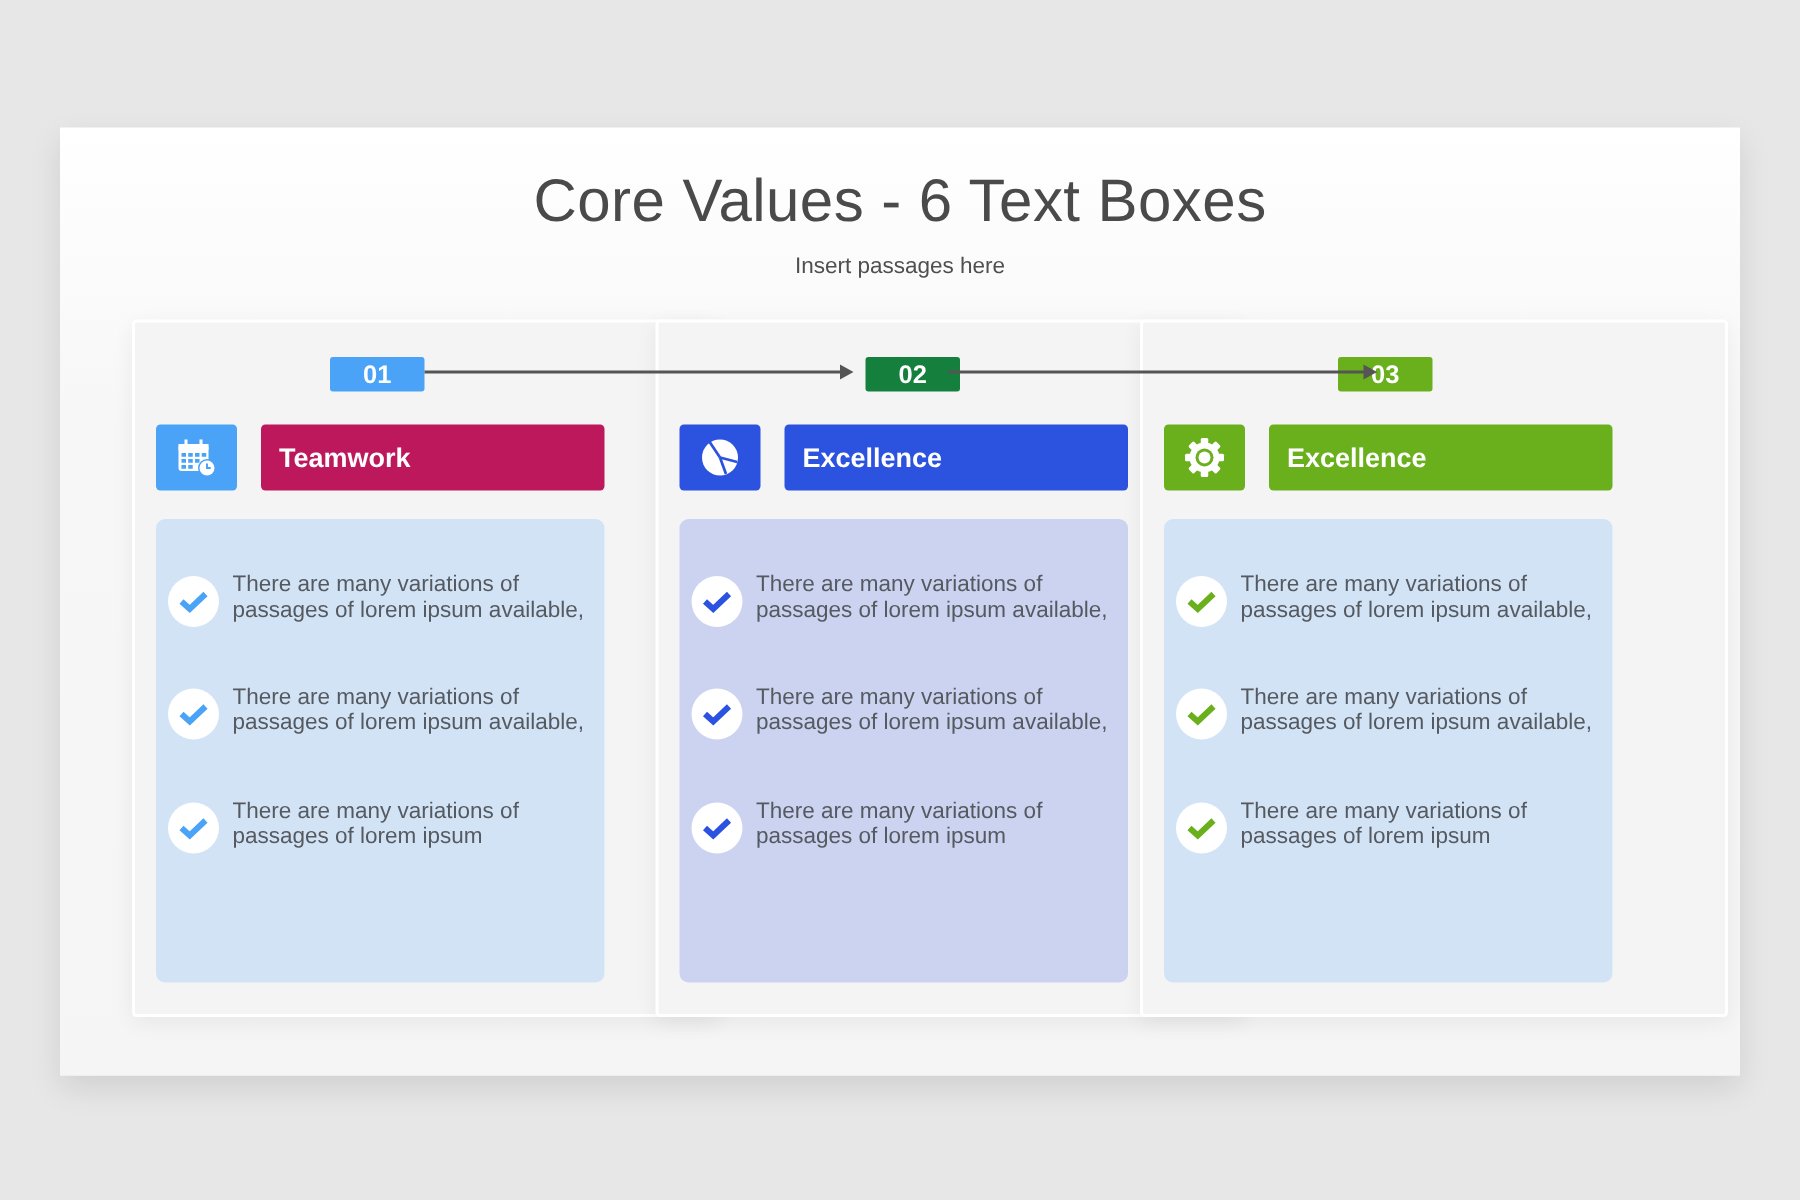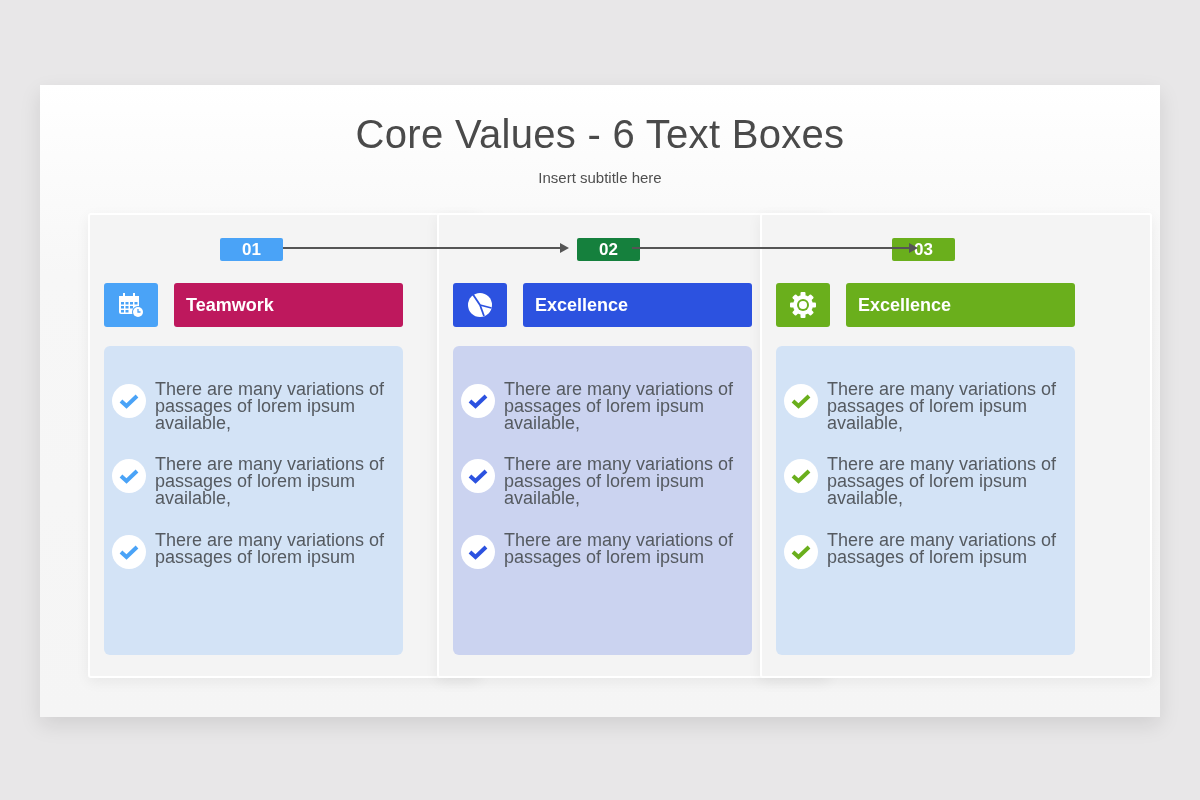--- a/index.html
+++ b/index.html
@@ -49,38 +49,38 @@
     .item {
       position: absolute; left: 8px; width: 290px; height: 40px;
     }
     .check-circle {
       position: absolute; left: 0; top: 3px; width: 34px; height: 34px;
       border-radius: 50%; background: #ffffff;
       display: flex; align-items: center; justify-content: center;
     }
     .item-text {
       position: absolute; left: 43px; top: 0; width: 250px;
-      font-size: 18px; line-height: 17px; color: #555a60;
+      font-size: 15px; line-height: 17px; color: #555a60;
     }
     .connector {
       position: absolute; height: 2px; background: #555;
     }
     .arrow-head {
       position: absolute; width: 0; height: 0;
       border-top: 5px solid transparent; border-bottom: 5px solid transparent;
       border-left: 9px solid #555;
     }
   </style>
 </head>
 <body>
 
 <div class="slide"></div>
 
 <div class="title">Core Values - 6 Text Boxes</div>
-<div class="subtitle">Insert subtitle here</div>
+<div class="subtitle">Insert passages here</div>
 
 <div class="card" style="left:88px;">
   <div class="num-badge" style="left:130px; background:#4aa3f7;">01</div>
   <div class="icon-box" style="background:#4aa3f7;">
     <svg width="28" height="28" viewBox="0 0 28 28">
       <rect x="2" y="5" width="20" height="18" rx="2" fill="#fff"></rect>
       <rect x="2" y="5" width="20" height="4" fill="#fff"></rect>
       <rect x="6" y="2" width="2" height="5" fill="#fff"></rect>
       <rect x="16" y="2" width="2" height="5" fill="#fff"></rect>
       <g fill="#4aa3f7">

